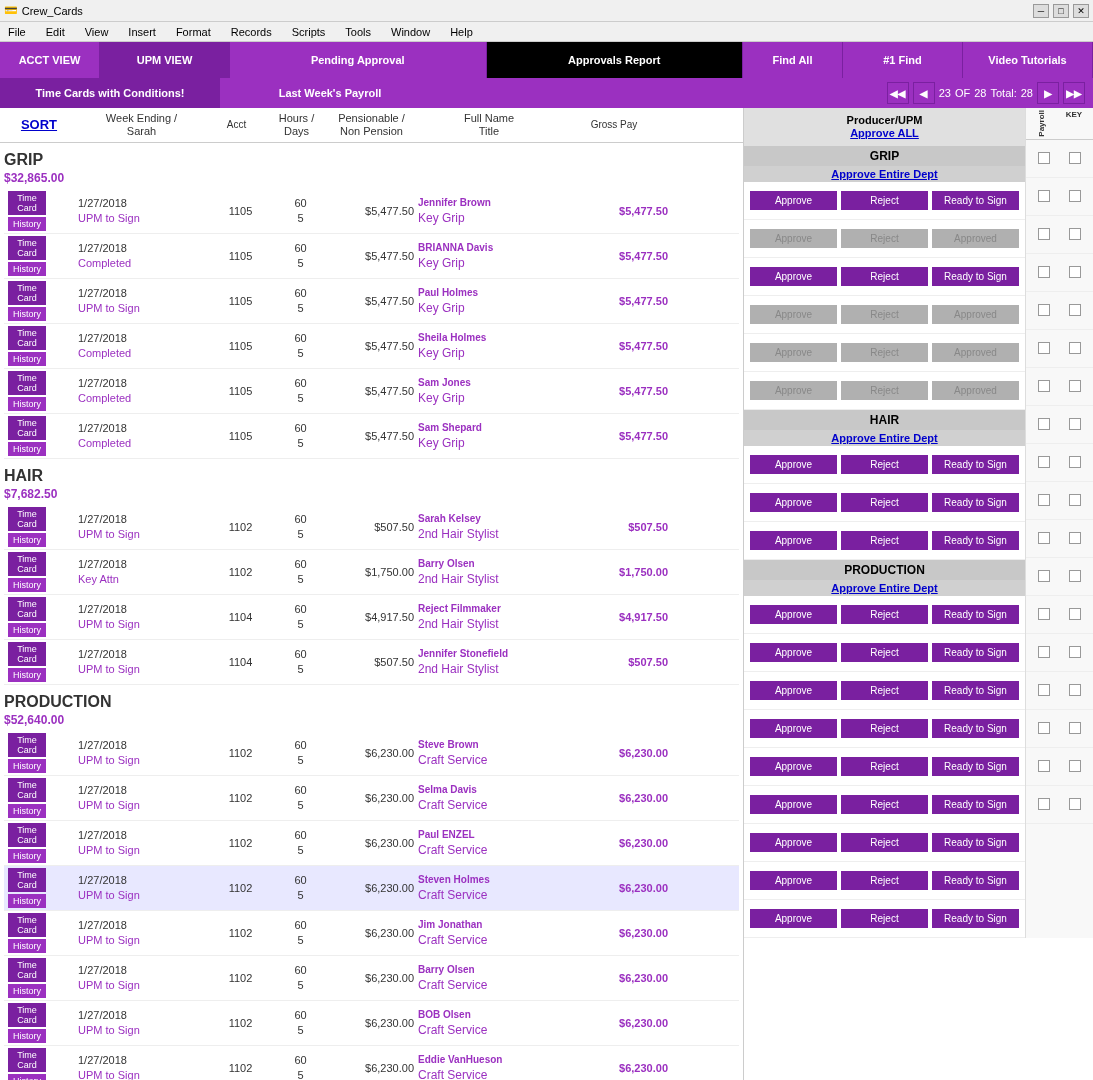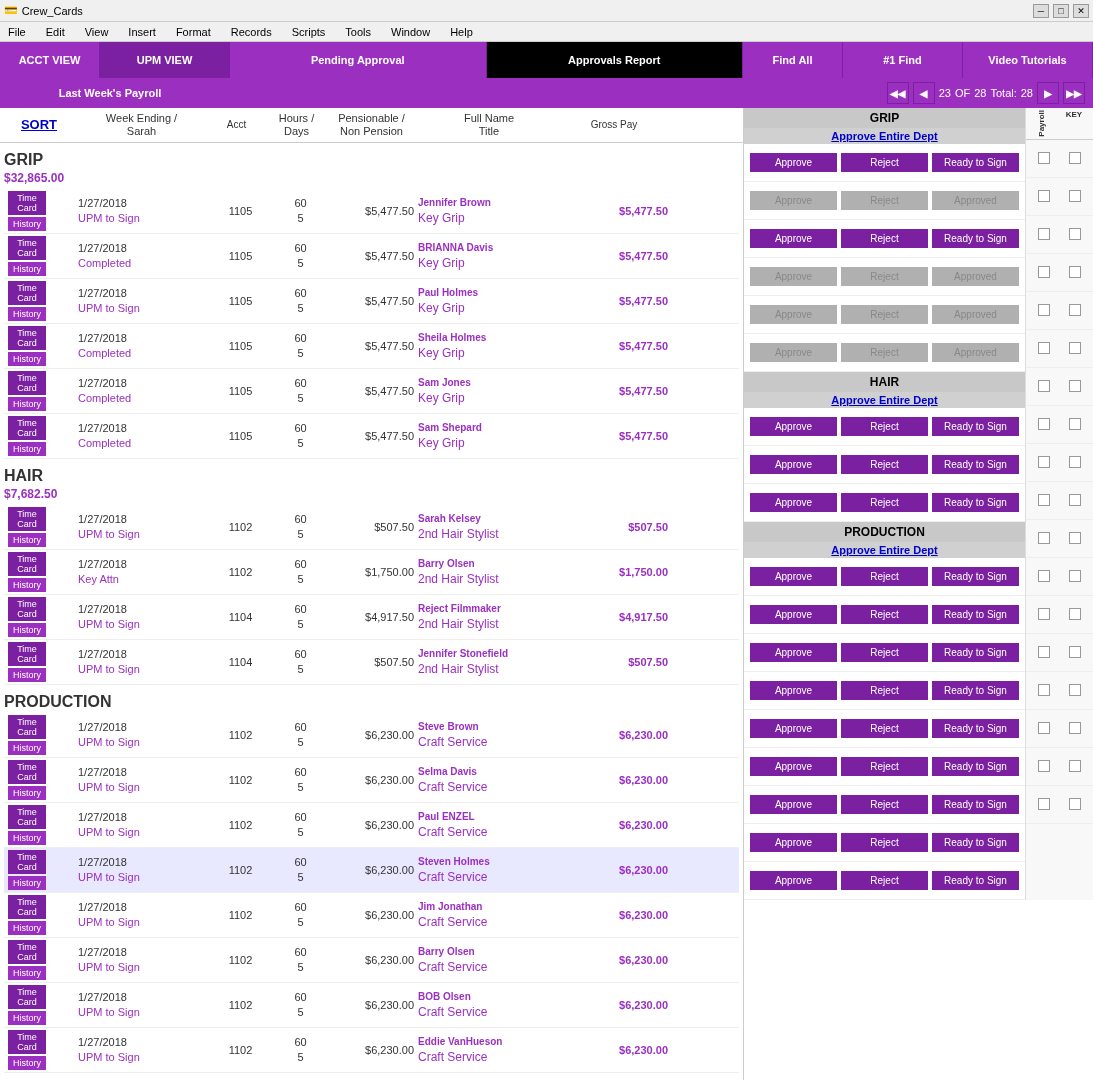--- a/index.html
+++ b/index.html
@@ -350,20 +350,21 @@
   <div class="nav-btn acct">ACCT VIEW</div>
   <div class="nav-btn upm">UPM VIEW</div>
   <div class="nav-btn pending">Pending Approval</div>
   <div class="nav-btn approvals">Approvals Report</div>
   <div class="nav-btn findall">Find All</div>
   <div class="nav-btn find1">#1 Find</div>
   <div class="nav-btn tutorials">Video Tutorials</div>
 </div>
 
 <div class="second-nav">
+  <div class="second-nav-btn conditions">Time Cards with Conditions!</div>
   <div class="second-nav-btn lastweek">Last Week's Payroll</div>
   <div class="pagination">
     <div class="page-arrow">◀◀</div>
     <div class="page-arrow">◀</div>
     <span class="page-info">23</span>
     <span class="page-info">OF</span>
     <span class="page-info">28</span>
     <span class="page-info">Total:</span>
     <span class="page-info">28</span>
     <div class="page-arrow">▶</div>
@@ -583,20 +584,21 @@
         <div class="full-name">
             <div class="name-text">Jennifer Stonefield</div>
             <div class="title-text">2nd Hair Stylist</div>
           </div>
         <div class="gross">$507.50</div>
       </div>
     </div>
 
     <div class="dept-section">
       <div class="dept-name">PRODUCTION</div>
+      <div class="dept-total">$52,640.00</div>
       <div class="data-row">
         <div class="time-history">
           <button class="time-card-btn">Time Card</button>
           <button class="history-btn">History</button>
         </div>
         <div class="date-status">
             <div class="date-text">1/27/2018</div>
             <div class="status-text">UPM to Sign</div>
           </div>
         <div class="acct-num">1102</div>
@@ -734,20 +736,24 @@
           </div>
         <div class="gross">$6,230.00</div>
       </div>
     </div>
   </div>
 
   <div class="right-panel">
     <div class="right-panel-inner">
       <div class="approve-actions">
 
+        <div class="approve-header">
+          <div>Producer/UPM</div>
+          <a>Approve ALL</a>
+        </div>
 
         <div class="dept-approve-header">GRIP</div>
         <a class="dept-approve-link">Approve Entire Dept</a>
 
         <div class="approve-row">
           <button class="approve-btn">Approve</button>
           <button class="reject-btn">Reject</button>
           <button class="ready-btn">Ready to Sign</button>
         </div>
         <div class="approve-row">

